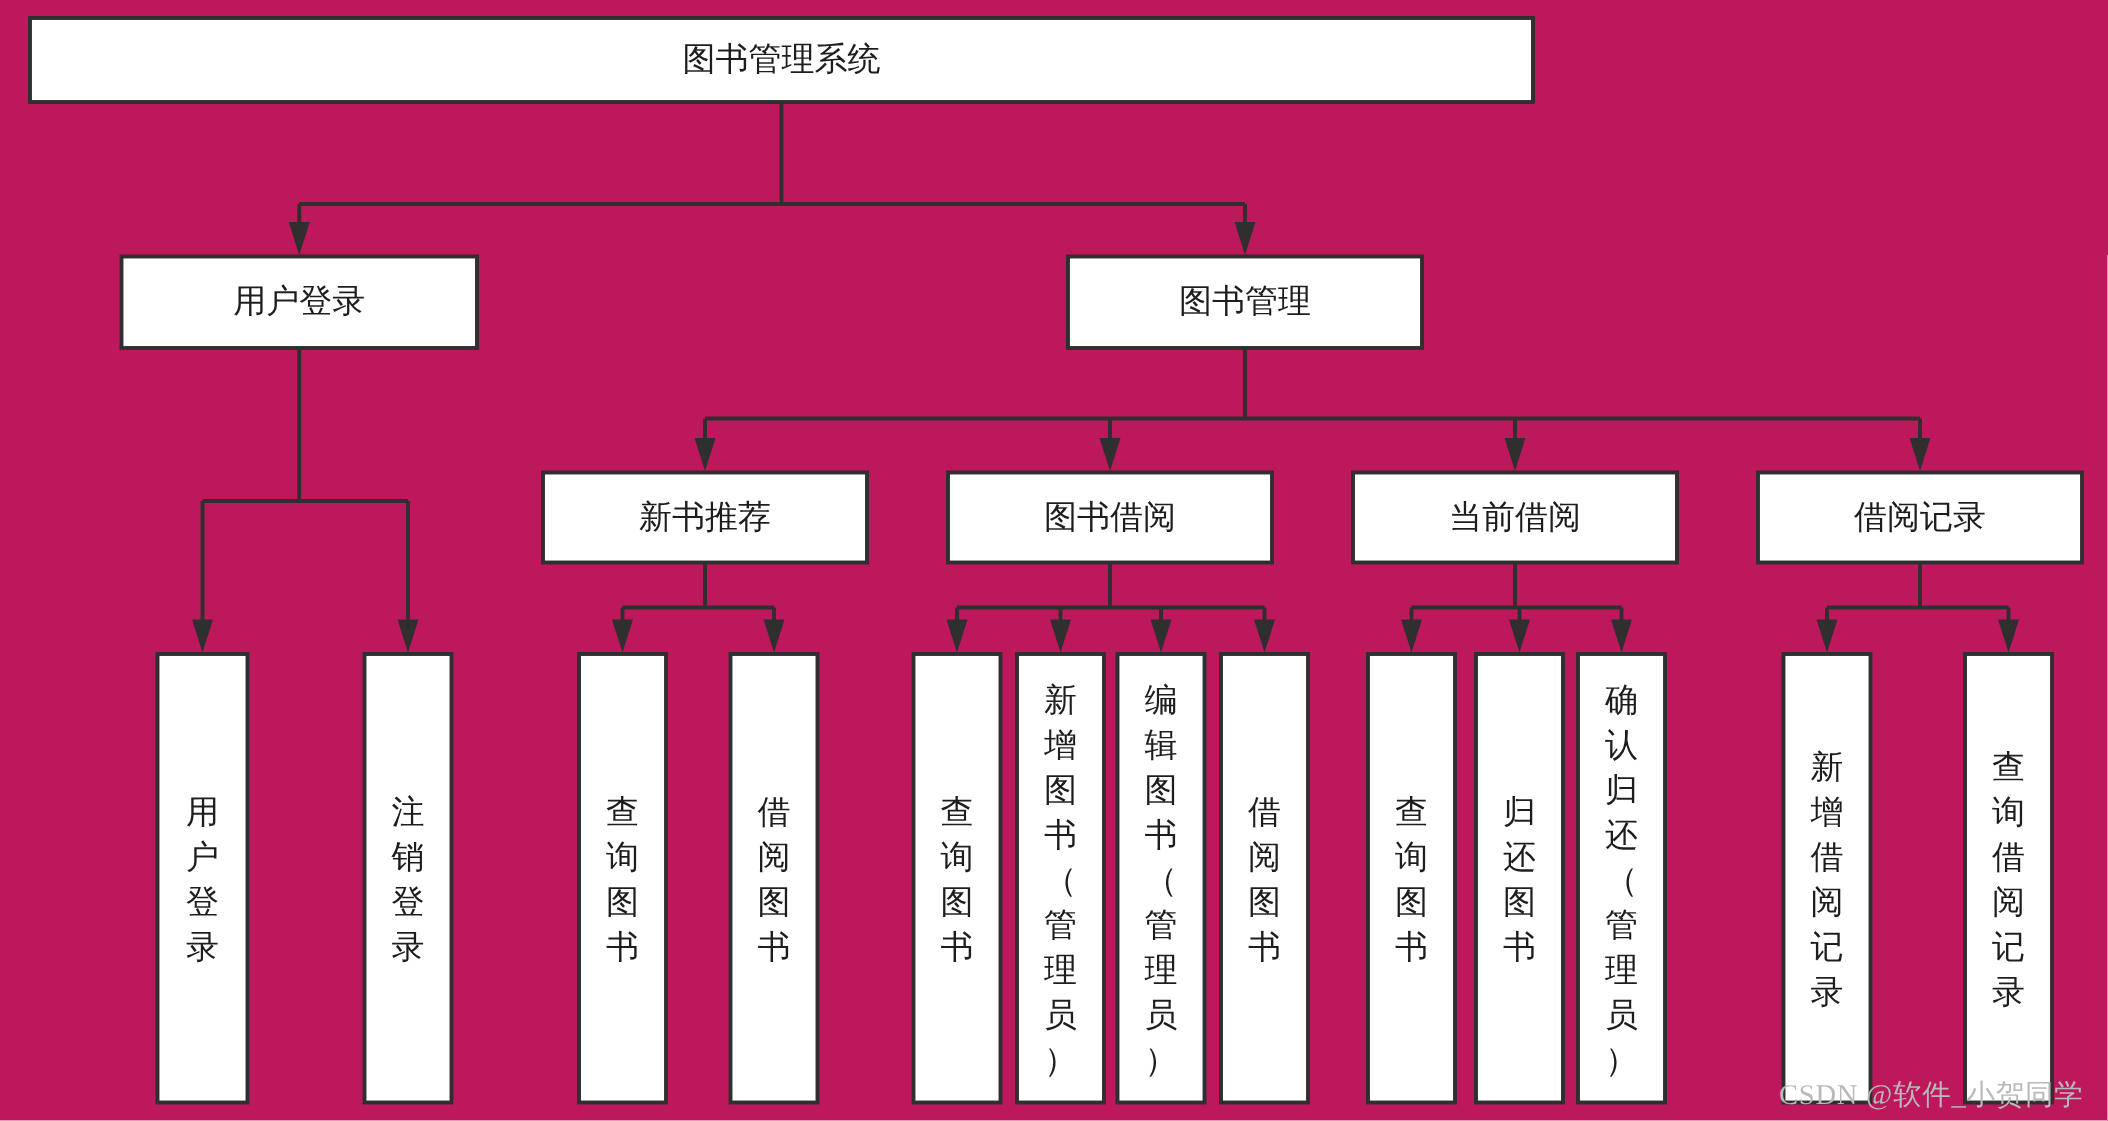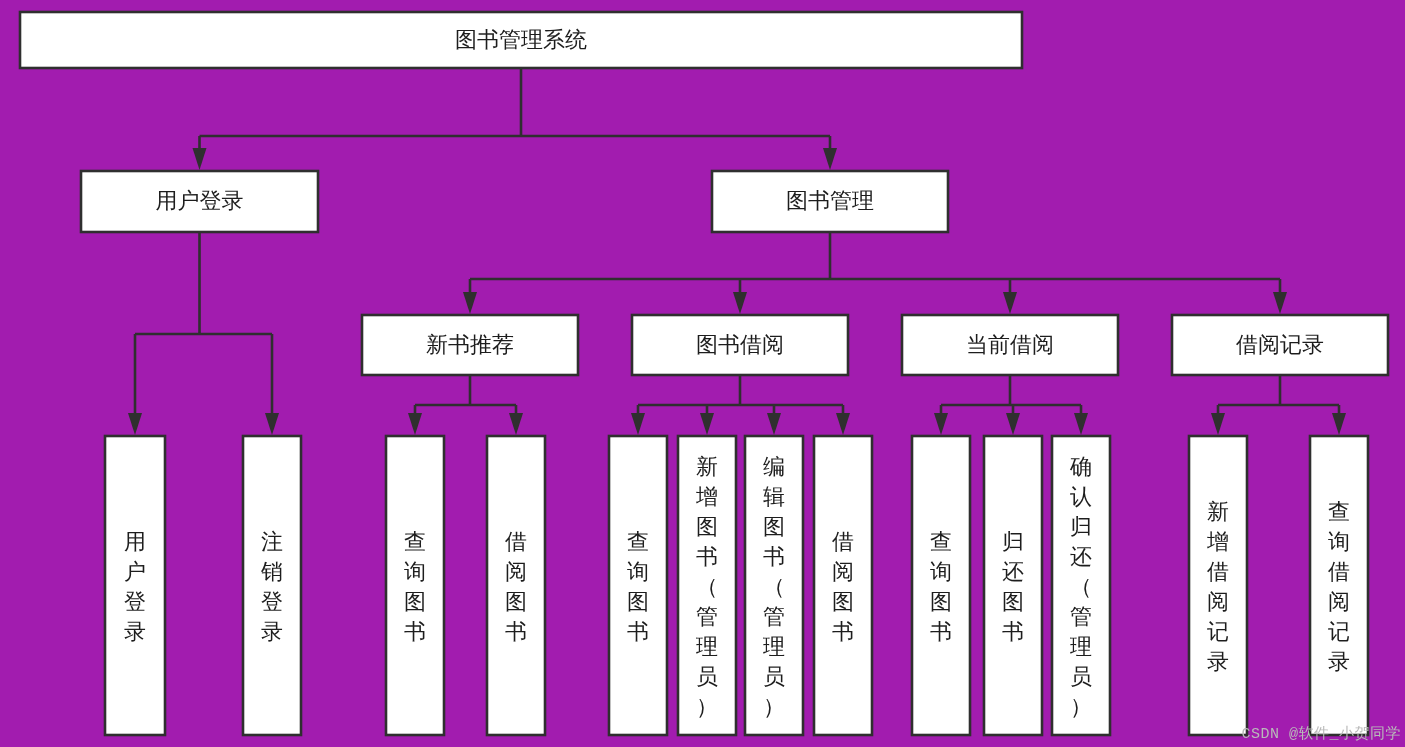--- a/index.html
+++ b/index.html
@@ -8,21 +8,21 @@
     padding: 0;
     background: #ffffff;
   }
   body {
     font-family: "Liberation Sans", "DejaVu Sans", sans-serif;
   }
   #diagram-root {
     position: relative;
     width: 1405px;
     height: 747px;
-    background: #a21caf;
+    background: #be185d;
     overflow: hidden;
   }
   svg#tree-svg {
     position: absolute;
     left: 0;
     top: 0;
     width: 1405px;
     height: 747px;
     display: block;
   }
@@ -49,25 +49,25 @@
     stroke-width: 2.6;
     fill: none;
     stroke-linecap: butt;
   }
   .arrow-head {
     fill: #2f2f2f;
     stroke: none;
   }
   .watermark {
     position: absolute;
-    right: 4px;
+    right: 16px;
     bottom: 4px;
     color: #b9b9b9;
-    font-size: 15px;
-    font-family: Liberation Mono, monospace;
+    font-size: 19px;
+    font-family: Liberation Serif, serif;
     letter-spacing: 0.5px;
     white-space: nowrap;
     user-select: none;
   }
 </style>
 </head>
 <body>
 
 <div id="diagram-root">
   <svg id="tree-svg" viewBox="0 0 1405 747">

